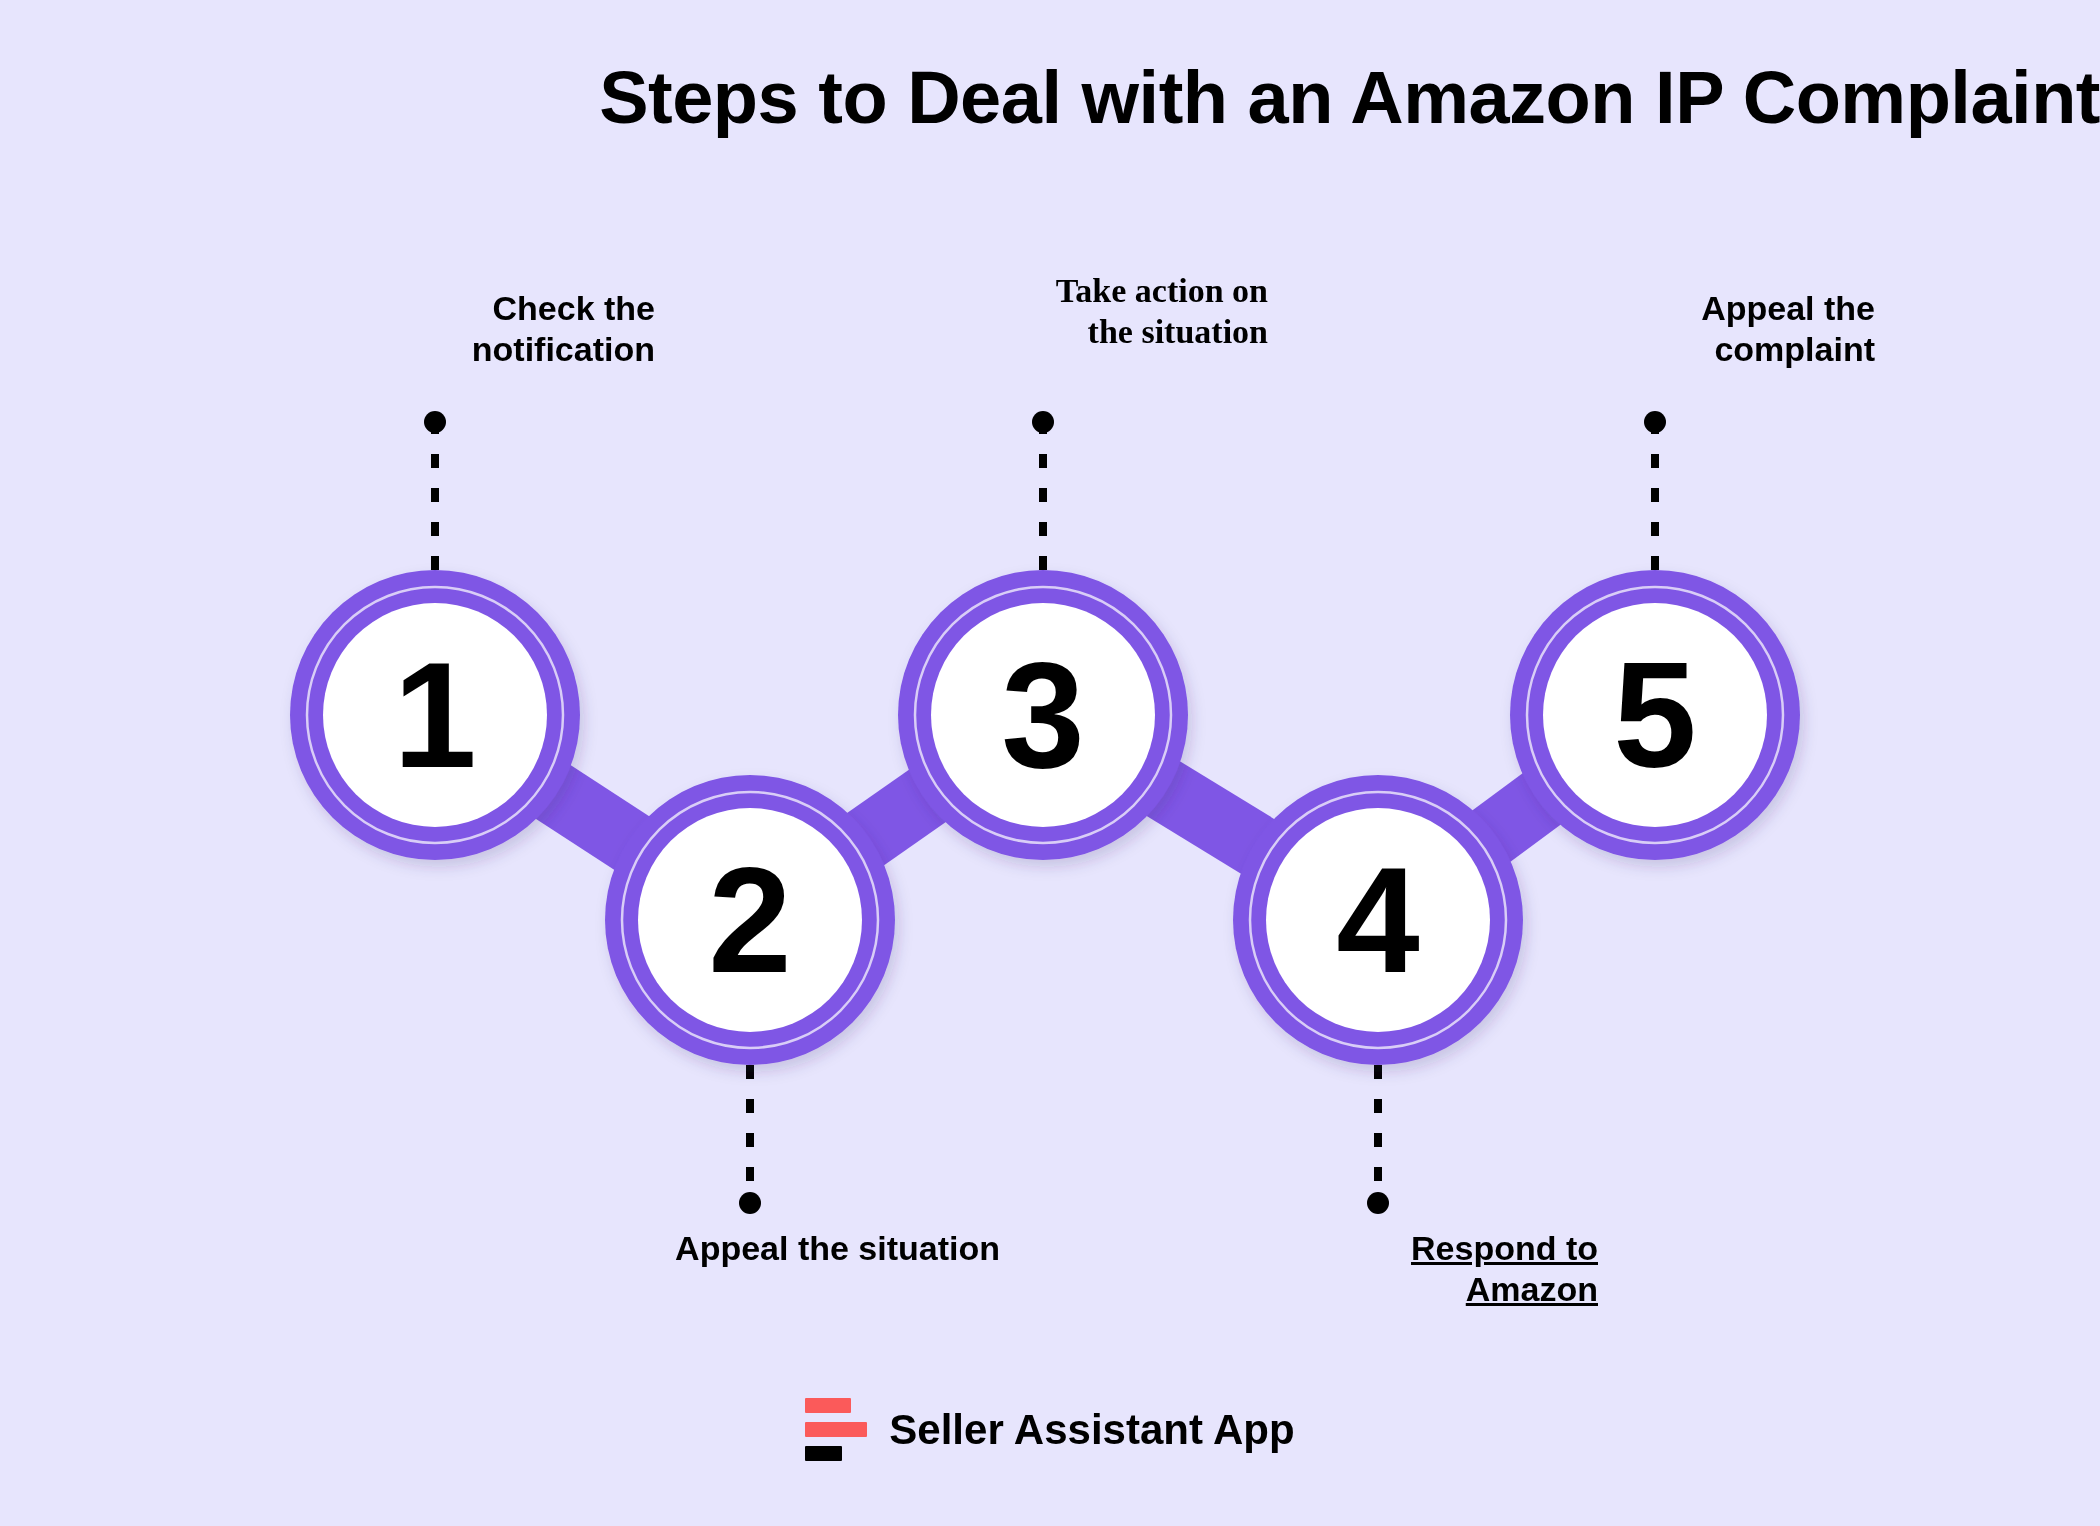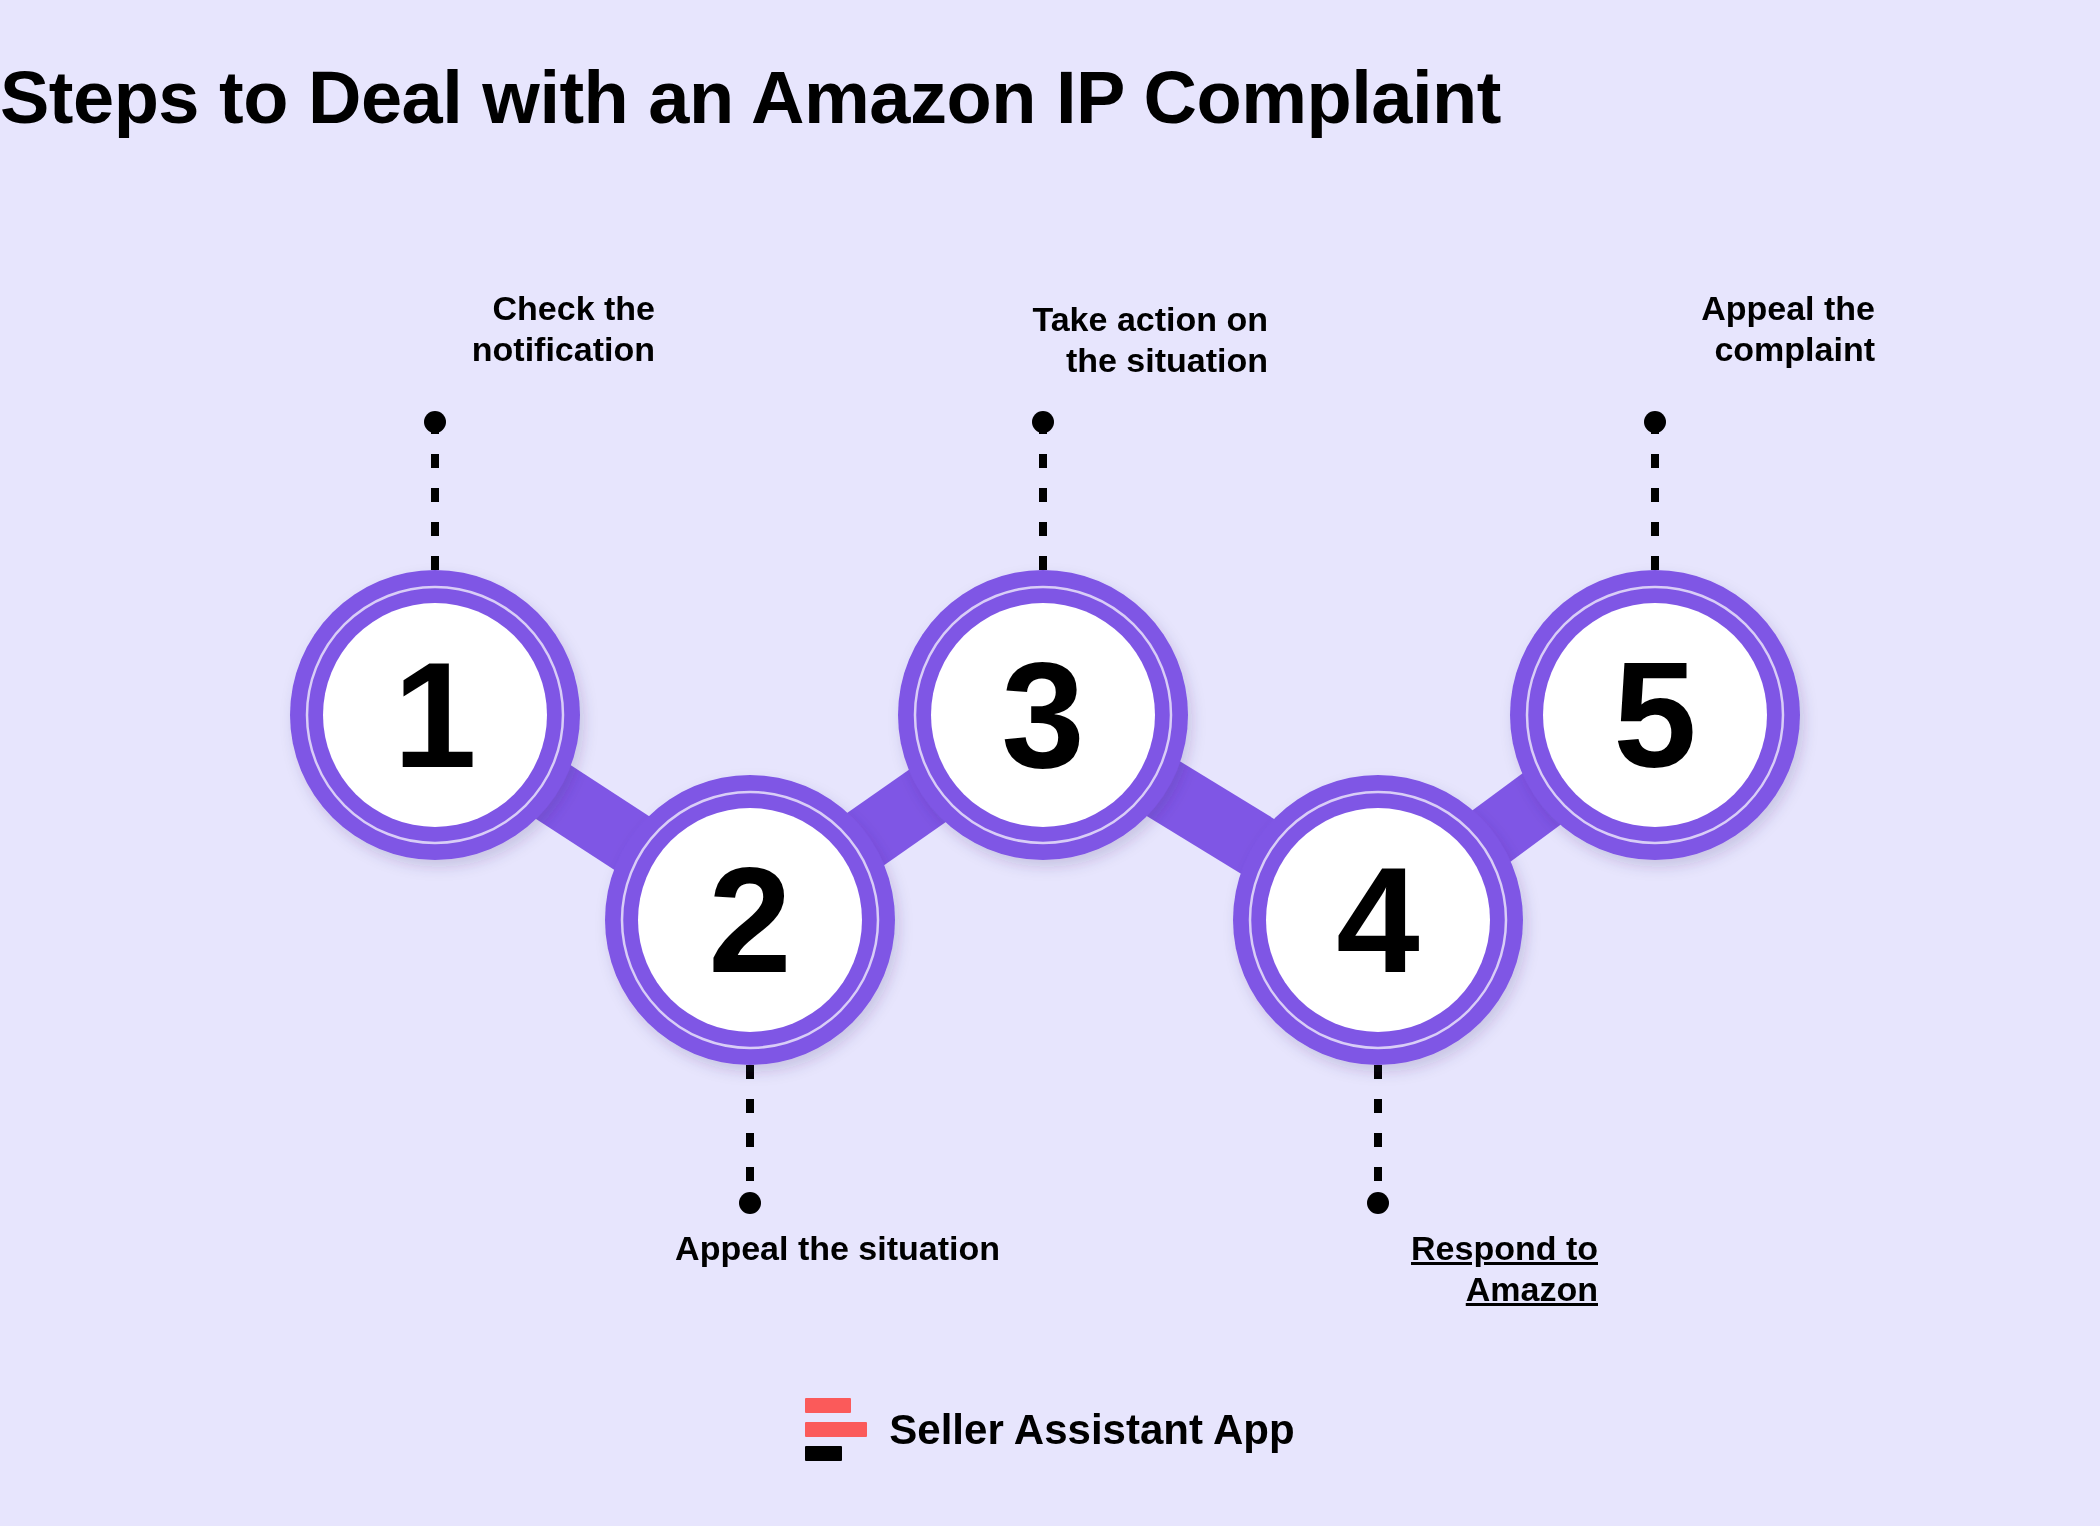--- a/index.html
+++ b/index.html
@@ -23,21 +23,21 @@
     left: 0;
     top: 0;
     width: 2100px;
     height: 1526px;
   }
   .page-title {
     position: absolute;
     left: 0;
     top: 58px;
     width: 2100px;
-    text-align: left;
+    text-align: right;
     font-size: 74px;
     font-weight: bold;
     color: #000000;
     letter-spacing: -0.5px;
     line-height: 1.08;
     white-space: nowrap;
   }
   .step-label {
     position: absolute;
     text-align: right;
@@ -144,21 +144,21 @@
       <circle cx="1655" cy="715" r="145" fill="#7f56e5"></circle>
       <circle cx="1655" cy="715" r="128" fill="none" stroke="#d9cdf7" stroke-width="2.5"></circle>
       <circle cx="1655" cy="715" r="112" fill="#ffffff"></circle>
       <text x="1655" y="715" text-anchor="middle" dominant-baseline="central" font-family="Liberation Sans, sans-serif" font-size="150" font-weight="bold" fill="#000000">5</text>
     </g>
   </svg>
 
   <div class="step-label" style="left:215px; top:288px; width:440px;">Check the
 notification</div>
   <div class="step-label" style="left:500px; top:1228px; width:500px;">Appeal the situation</div>
-  <div class="step-label" style="left:818px; top:299px; width:450px;">Take action on
+  <div class="step-label" style="left:818px; top:270px; width:450px;font-family:Liberation Serif, serif;">Take action on
 the situation</div>
   <div class="step-label" style="left:1158px; top:1228px; width:440px;text-decoration:underline;">Respond to
 Amazon</div>
   <div class="step-label" style="left:1435px; top:288px; width:440px;">Appeal the
 complaint</div>
 
   <div class="footer-brand">
     <div class="brand-mark">
       <div class="brand-bar b1"></div>
       <div class="brand-bar b2"></div>

